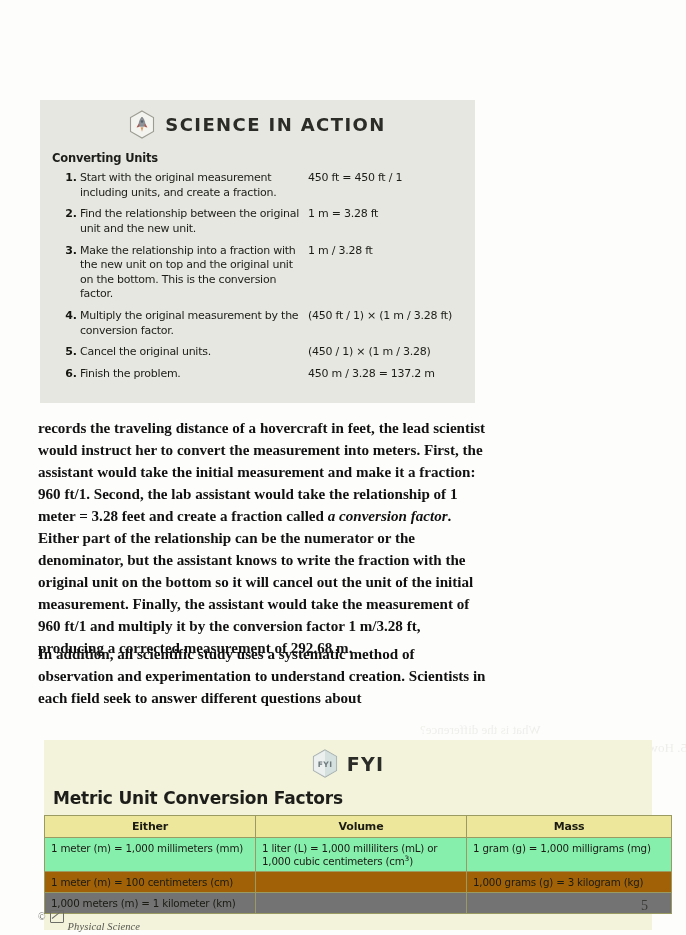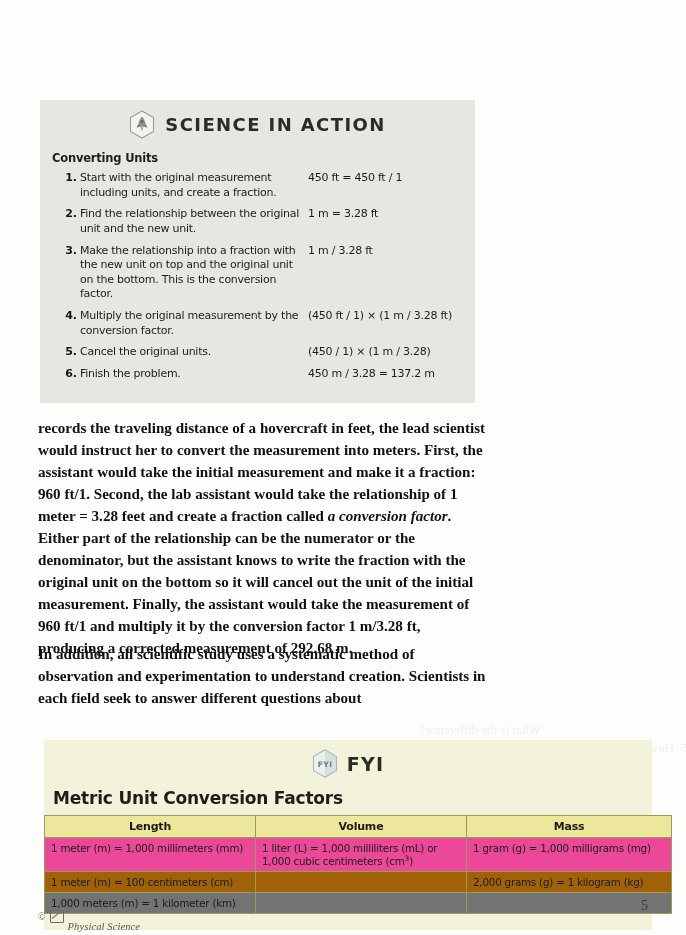--- a/index.html
+++ b/index.html
@@ -185,21 +185,21 @@
   table.conv th {
     background: #ece79a;
     text-align: center;
     font-weight: bold;
     font-size: 11px;
     padding: 4px 6px;
   }
   .col-len { width: 198px; }
   .col-vol { width: 198px; }
   .col-mass { width: 192px; }
-  tr.row-a td { background: #ec4899; }
+  tr.row-a td { background: #86efac; }
   tr.row-b td { background: #a16207; }
   tr.row-c td { background: #737373; }
   table.conv td sup { font-size: 7.4px; vertical-align: super; }
 
   
   .footer-left {
     position: absolute;
     left: 38px;
     top: 900px;
     display: flex;
@@ -327,35 +327,35 @@
         </svg>
       </span>
       <span class="fyi-title">FYI</span>
     </div>
 
     <div class="fyi-subtitle">Metric Unit Conversion Factors</div>
 
     <table class="conv">
       <thead>
         <tr>
-          <th class="col-len">Length</th>
+          <th class="col-len">Either</th>
           <th class="col-vol">Volume</th>
           <th class="col-mass">Mass</th>
         </tr>
       </thead>
       <tbody>
         <tr class="row-a">
           <td>1 meter (m) = 1,000 millimeters (mm)</td>
           <td><span>1 liter (L) = 1,000 milliliters (mL) or</span><br><span>1,000 cubic centimeters (cm</span><sup>3</sup><span>)</span></td>
           <td>1 gram (g) = 1,000 milligrams (mg)</td>
         </tr>
         <tr class="row-b">
           <td>1 meter (m) = 100 centimeters (cm)</td>
           <td>&nbsp;</td>
-          <td>2,000 grams (g) = 1 kilogram (kg)</td>
+          <td>1,000 grams (g) = 3 kilogram (kg)</td>
         </tr>
         <tr class="row-c">
           <td>1,000 meters (m) = 1 kilometer (km)</td>
           <td>&nbsp;</td>
           <td>&nbsp;</td>
         </tr>
       </tbody>
     </table>
   </section>
 

